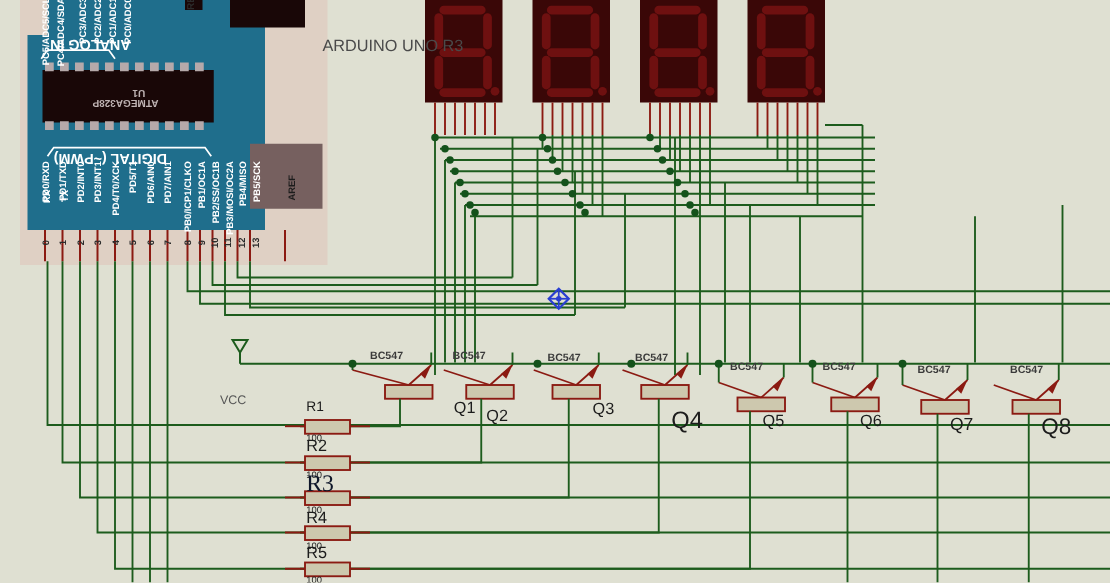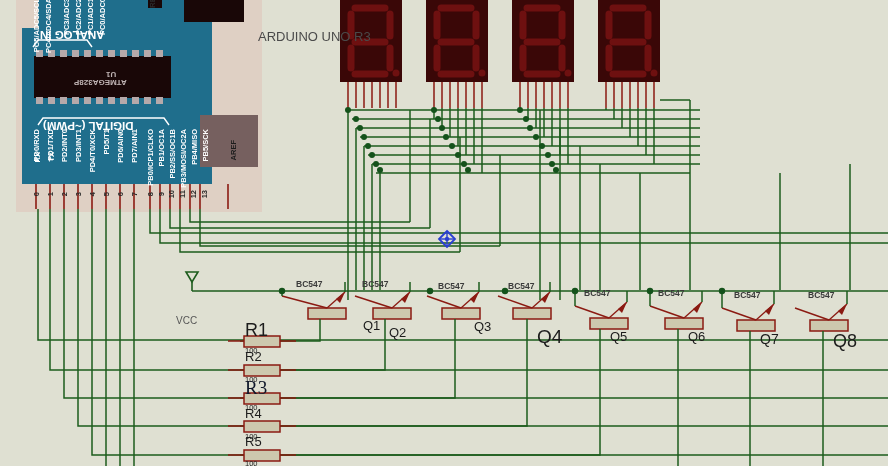--- a/index.html
+++ b/index.html
@@ -466,21 +466,21 @@
 
 <div class="lbl" style="left:339px;top:318px;font-size:13px;color:#1c1c1c;margin-left:24px;">Q1</div>
 <div class="lbl" style="left:389px;top:325px;font-size:13px;color:#1c1c1c;text-align:right;">Q2</div>
 <div class="lbl" style="left:474px;top:319px;font-size:13px;color:#1c1c1c;">Q3</div>
 <div class="lbl" style="left:537px;top:326px;font-size:19px;color:#1c1c1c;">Q4</div>
 <div class="lbl" style="left:610px;top:329px;font-size:13px;color:#1c1c1c;">Q5</div>
 <div class="lbl" style="left:688px;top:329px;font-size:13px;color:#1c1c1c;">Q6</div>
 <div class="lbl" style="left:760px;top:331px;font-size:14px;color:#1c1c1c;">Q7</div>
 <div class="lbl" style="left:833px;top:331px;font-size:18px;color:#1c1c1c;">Q8</div>
 
-<div class="lbl" style="left:245px;top:320px;font-size:18px;color:#1c1c1c;">R1</div>
+<div class="lbl" style="left:245px;top:320px;font-size:11px;color:#1c1c1c;">R1</div>
 <div class="lbl" style="left:245px;top:346px;font-size:7.5px;color:#1c1c1c;">100</div>
 
 <div class="lbl" style="left:245px;top:349px;font-size:13px;color:#1c1c1c;">R2</div>
 <div class="lbl" style="left:245px;top:375px;font-size:7.5px;color:#1c1c1c;">100</div>
 
 <div class="lbl" style="left:245px;top:377px;font-size:19px;color:#0f172a;font-family:Liberation Serif, serif;">R3</div>
 <div class="lbl" style="left:245px;top:403px;font-size:7.5px;color:#1c1c1c;">100</div>
 
 <div class="lbl" style="left:245px;top:406px;font-size:13px;color:#1c1c1c;">R4</div>
 <div class="lbl" style="left:245px;top:432px;font-size:7.5px;color:#1c1c1c;">100</div>

